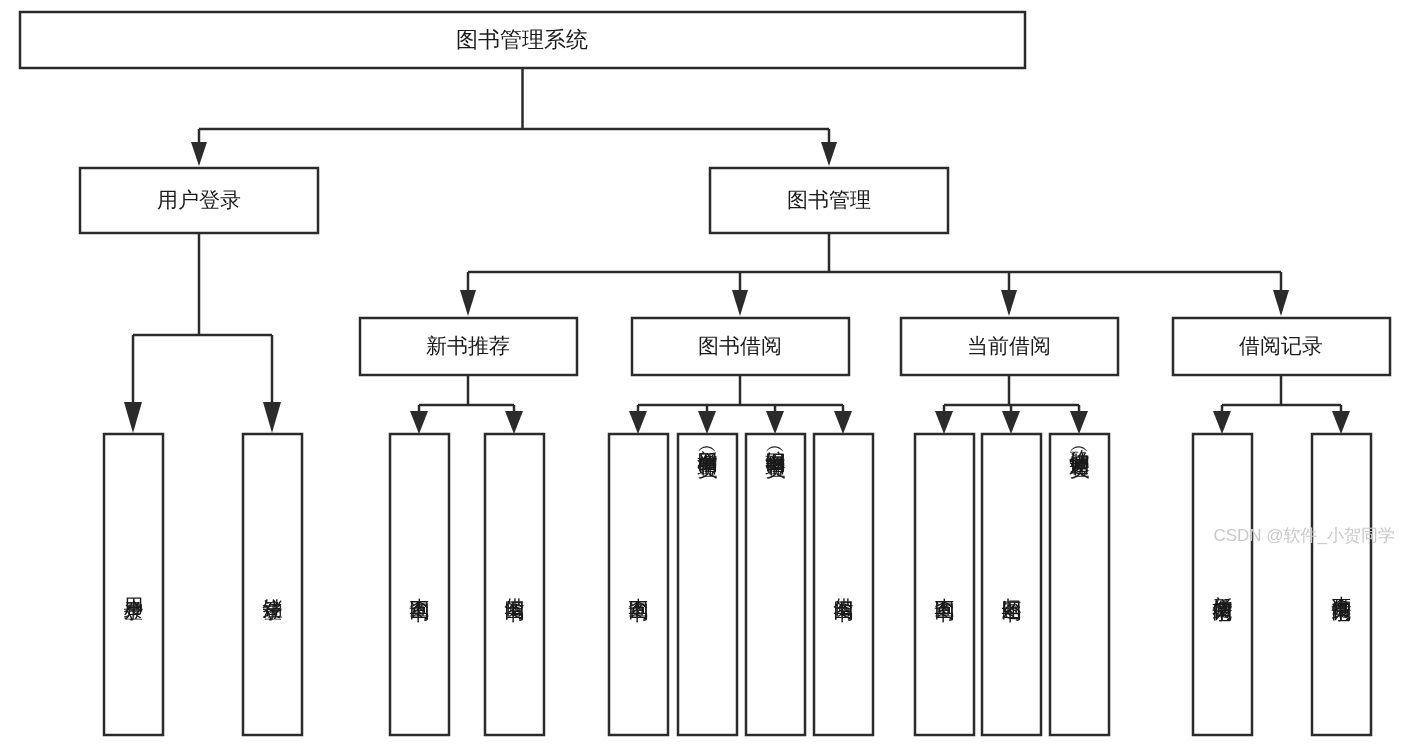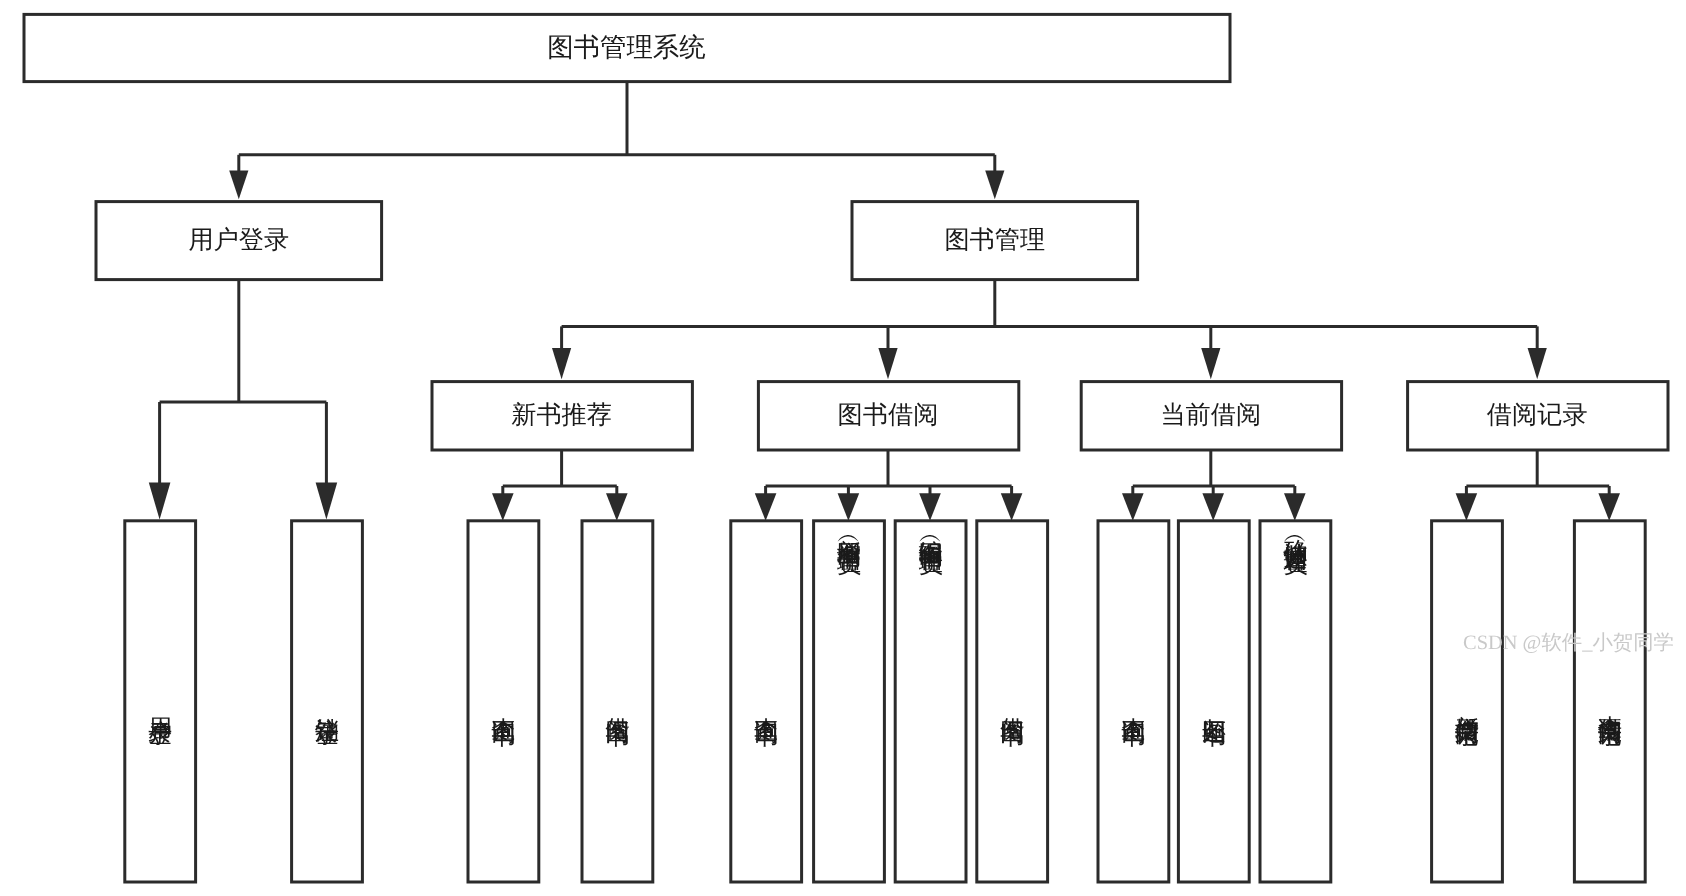--- a/index.html
+++ b/index.html
@@ -66,21 +66,21 @@
     line-height: 1.06;
     color: #1a1a1a;
     letter-spacing: 1.5px;
     white-space: nowrap;
     text-align: center;
   }
   .watermark {
     position: absolute;
     right: 10px;
     bottom: 6px;
-    font-family: Liberation Serif, serif;
+    font-family: Liberation Sans, sans-serif;
     font-size: 17px;
     color: #c9c9c9;
     white-space: nowrap;
     user-select: none;
   }
 </style>
 </head>
 <body>
 
 <div id="diagram-root">

